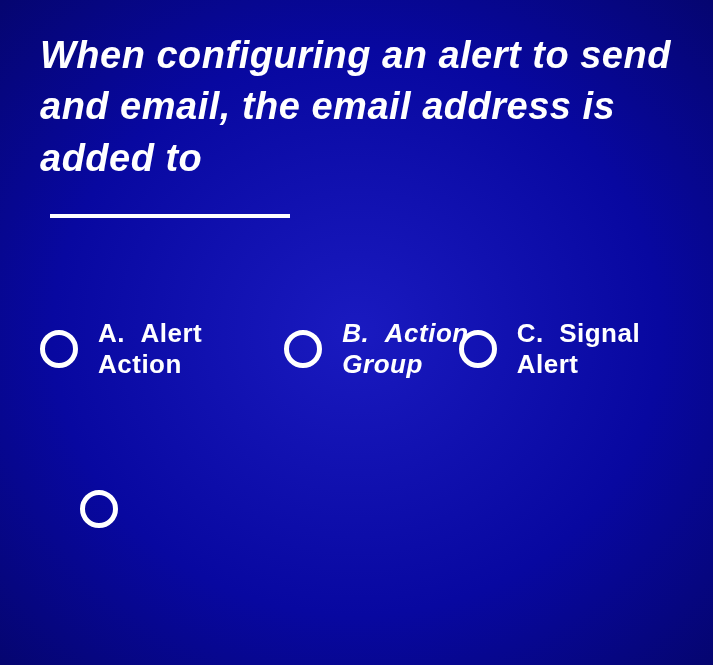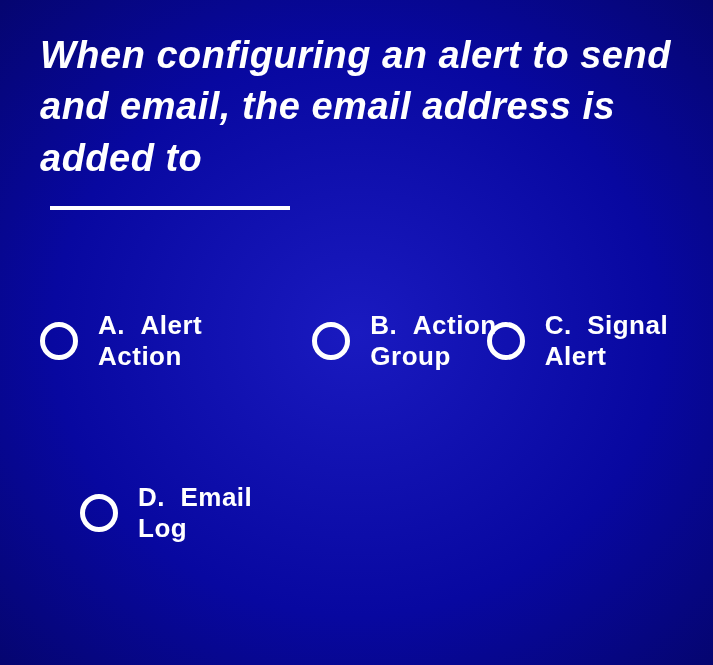--- a/index.html
+++ b/index.html
@@ -18,21 +18,21 @@
     }
     .question-area {
       margin-bottom: 100px;
     }
     .question-text {
       font-size: 38px;
       font-weight: bold;
       font-style: italic;
       line-height: 1.35;
       letter-spacing: 0.5px;
-      margin-bottom: 22px;
+      margin-bottom: 30px;
     }
     .blank-line {
       width: 240px;
       height: 4px;
       background: #ffffff;
       margin-top: 10px;
       margin-left: 10px;
     }
     .options-grid {
       display: grid;
@@ -53,20 +53,21 @@
       border-radius: 50%;
       flex-shrink: 0;
     }
     .option-label {
       font-size: 26px;
       font-weight: bold;
       letter-spacing: 0.5px;
     }
     .option:nth-child(2) {
       padding-left: 40px;
+      font-style: italic;
     }
     .option:nth-child(4) {
       padding-left: 40px;
       margin-top: 20px;
     }
     .option:nth-child(3) {
       margin-left: -30px;
     }
   </style>
 </head>
@@ -91,17 +92,14 @@
     </div>
   </div>
   <div class="option">
     <div class="radio-circle"></div>
     <div class="option-label">
       <span>C</span>.&nbsp;&nbsp;<span>Signal Alert</span>
     </div>
   </div>
   <div class="option">
     <div class="radio-circle"></div>
-    <div class="option-label">
-      <span>D</span>.&nbsp;&nbsp;<span>Email Log</span>
-    </div>
   </div>
 </div>
 
 </body></html>

